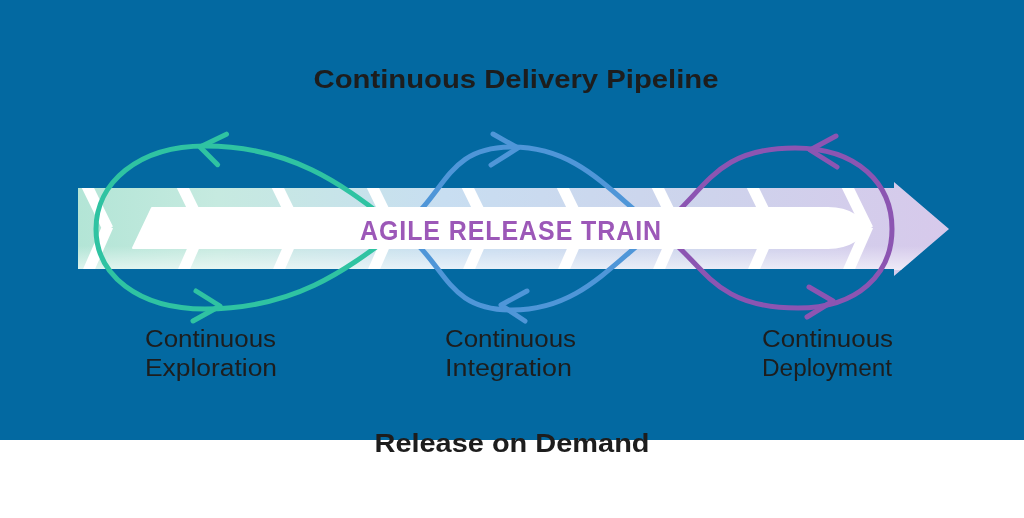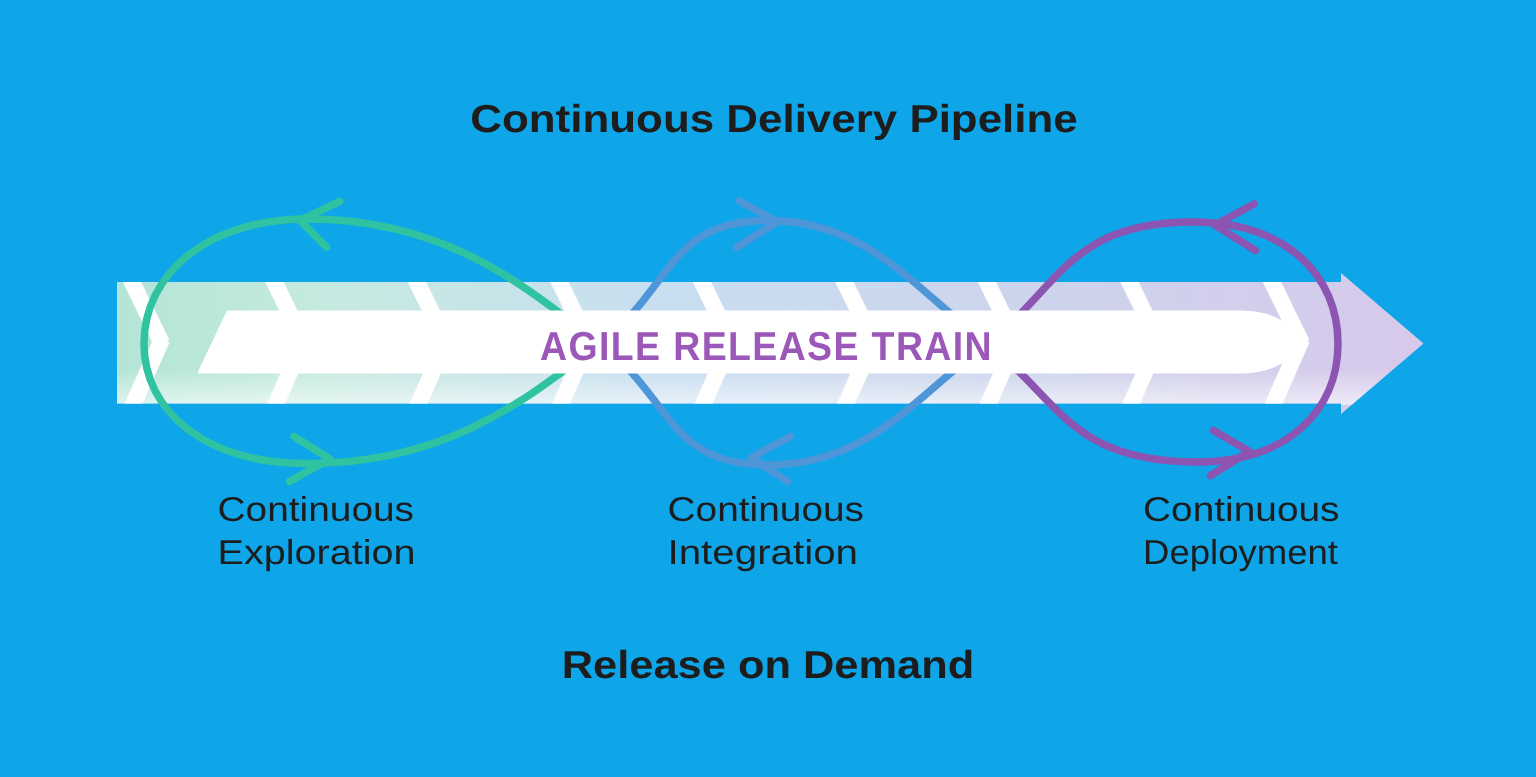--- a/index.html
+++ b/index.html
@@ -7,22 +7,22 @@
     padding: 0;
     background: #ffffff;
     width: 1024px;
     height: 518px;
     overflow: hidden;
     font-family: "Liberation Sans", sans-serif;
   }
   .canvas {
     position: relative;
     width: 1024px;
-    height: 518px;
-    background: #0ea5e9;
+    height: 440px;
+    background: #0369a1;
   }
   svg text {
     font-family: "Liberation Sans", sans-serif;
   }
   .title-text    { font-size: 26px; font-weight: bold; }
   .art-text      { font-size: 27px; font-weight: bold; letter-spacing: 1px; }
   .stage-text    { font-size: 23px; font-weight: normal; }
   .footer-text   { font-size: 26px; font-weight: bold; }
 </style>
 </head>

